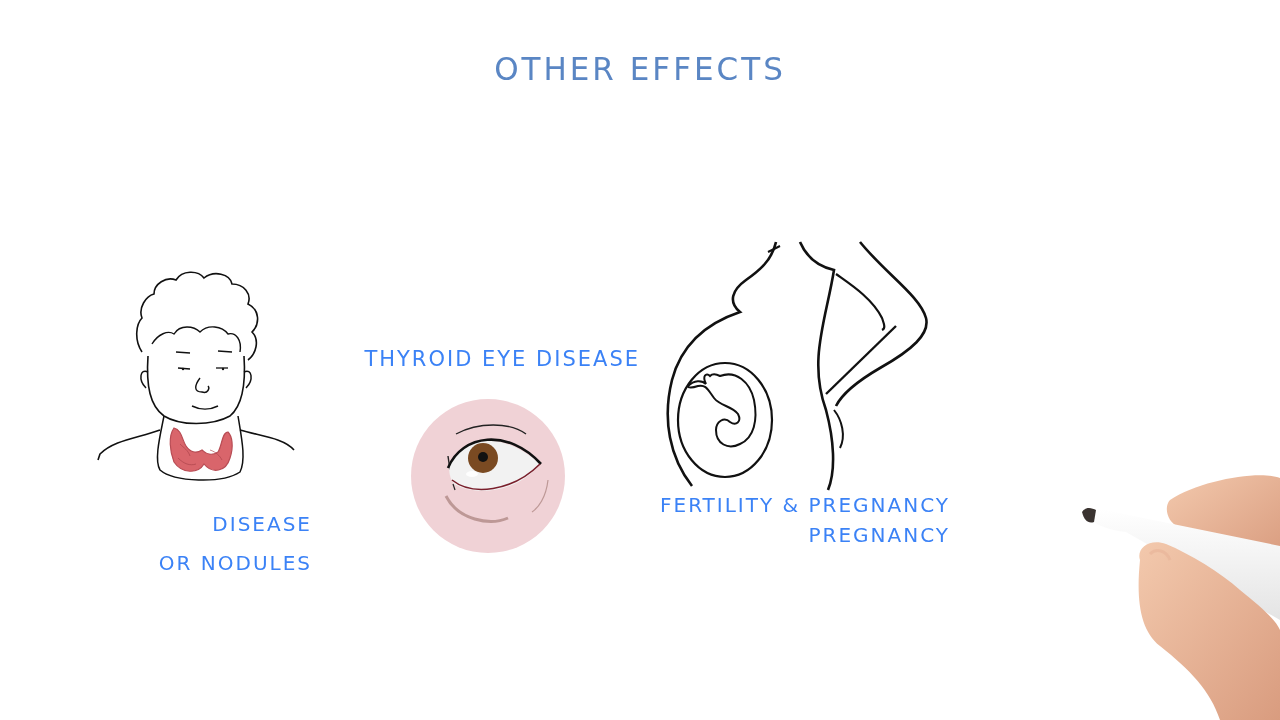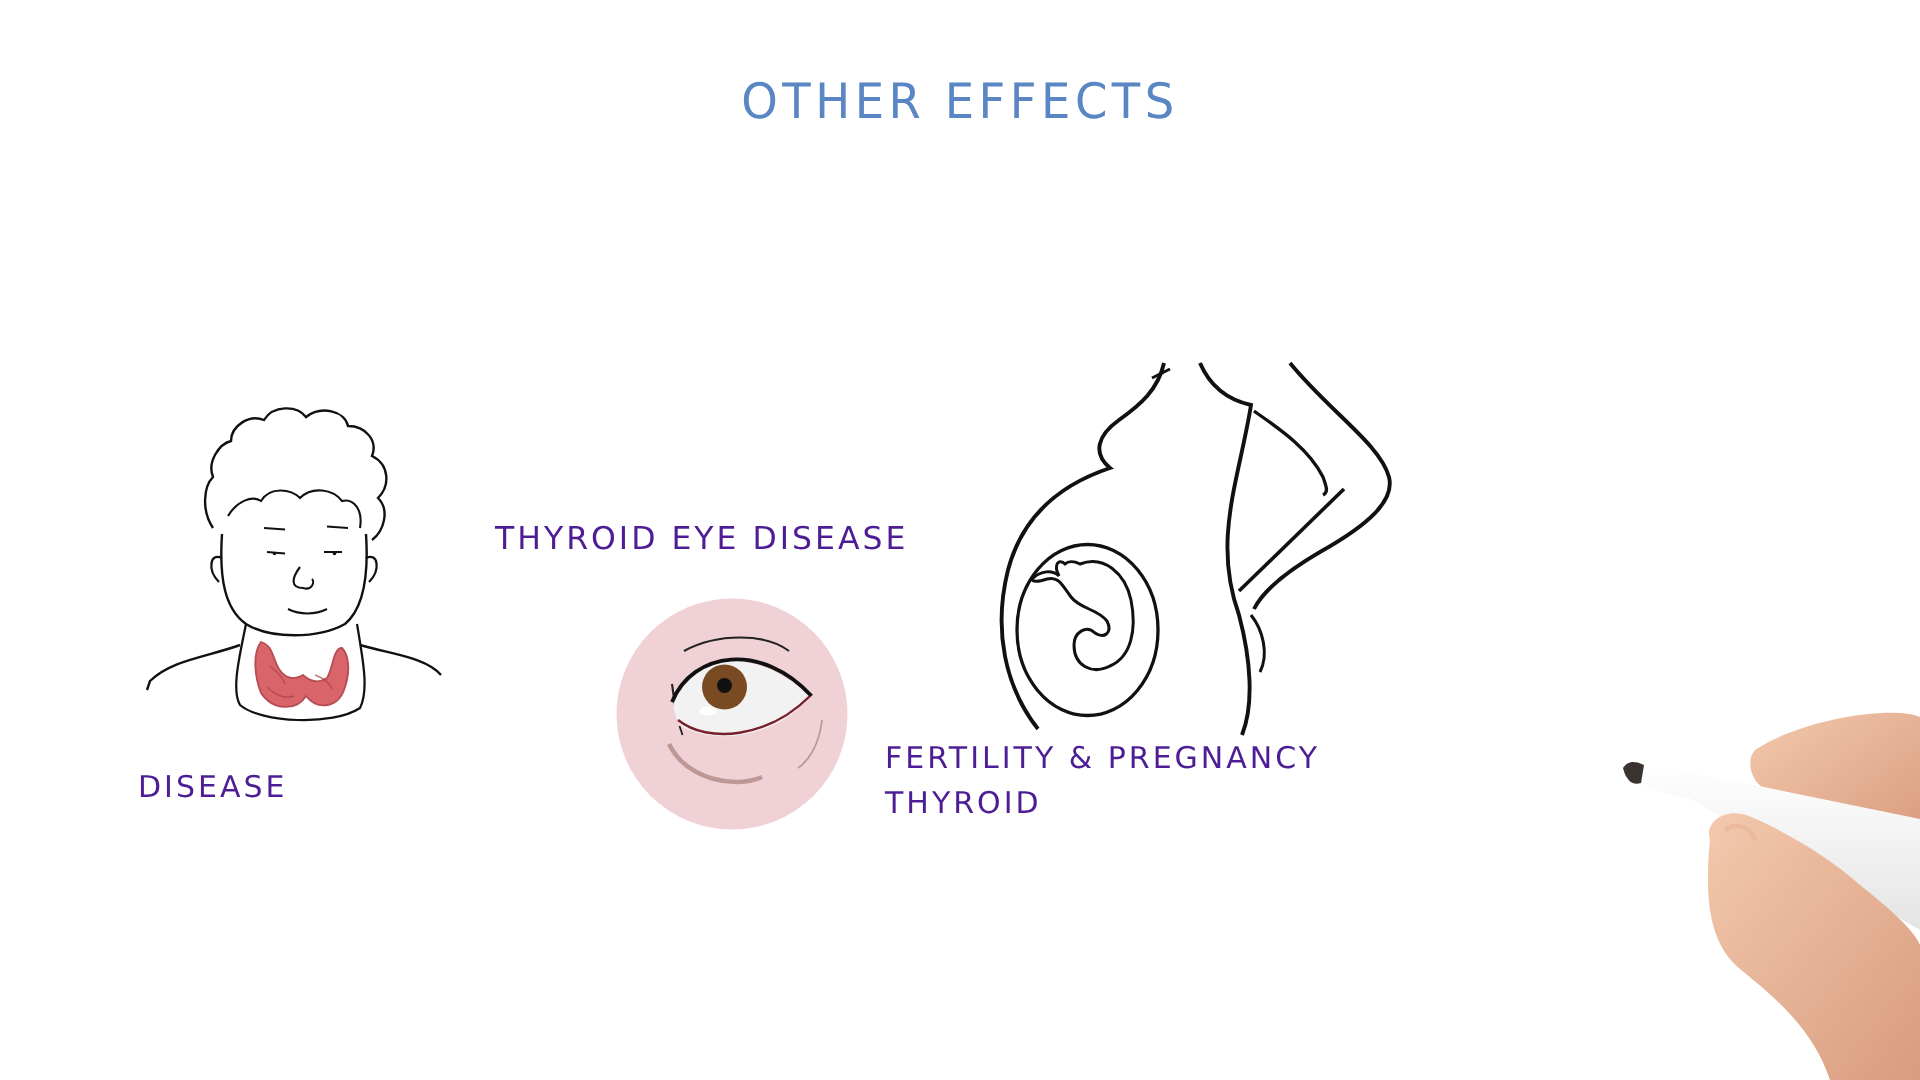--- a/index.html
+++ b/index.html
@@ -25,24 +25,24 @@
       font-family: "DejaVu Sans", sans-serif;
       font-size: 31px;
       letter-spacing: 3px;
       color: #5a86c4;
       font-weight: normal;
       transform: scaleY(1.05);
     }
     .label {
       position: absolute;
       font-family: "DejaVu Sans", sans-serif;
-      color: #4c1d95;
+      color: #3b82f6;
       font-size: 20px;
       letter-spacing: 2px;
-      text-align: left;
+      text-align: right;
       line-height: 38px;
       white-space: nowrap;
     }
     .label div { display: block; }
     #goitre-label { left: 92px; top: 505px; width: 220px; line-height: 39px; }
     #eye-label { left: 330px; top: 340px; width: 310px; font-size: 21px; }
     #preg-label { left: 590px; top: 490px; width: 360px; line-height: 30px; }
     svg { position: absolute; overflow: visible; }
   </style>
 </head>
@@ -77,20 +77,21 @@
 
     <path d="M70 170 C48 178 24 180 10 194 L8 200" fill="none" stroke="#111" stroke-width="1.6"></path>
     <path d="M150 170 C170 176 194 178 204 190" fill="none" stroke="#111" stroke-width="1.6"></path>
 
     <path d="M84 168 C78 176 80 192 84 202 C92 214 108 214 114 204 C122 214 136 212 140 198 C144 186 142 176 138 172 C132 172 132 186 128 192 C122 196 116 194 112 190 C106 194 100 192 96 186 C92 180 92 170 84 168 Z" fill="#d9656b" stroke="#b84c54" stroke-width="1.2"></path>
     <path d="M90 184 C94 188 98 190 100 196 M120 190 C126 192 130 196 132 200 M88 198 C94 204 100 206 106 204" fill="none" stroke="#a83f47" stroke-width="0.9" opacity="0.7"></path>
   </svg>
 
   <div class="label" id="goitre-label">
     <div>DISEASE</div>
+    <div>OR NODULES</div>
   </div>
 
   <div class="label" id="eye-label">
     <div>THYROID EYE DISEASE</div>
   </div>
 
   <svg width="160" height="160" style="left:408px;top:398px" viewBox="0 0 160 160">
     <circle cx="80" cy="78" r="77" fill="#f0d2d6"></circle>
 
     <path d="M48 36 C70 24 102 24 118 36" fill="none" stroke="#222" stroke-width="1.4"></path>
@@ -123,21 +124,21 @@
     <path d="M246 96 L176 164" stroke="#111" stroke-width="2.4"></path>
     <path d="M184 180 C192 190 196 206 190 218" fill="none" stroke="#111" stroke-width="2"></path>
 
     <ellipse cx="75" cy="190" rx="47" ry="57" fill="none" stroke="#111" stroke-width="2.2"></ellipse>
 
     <path d="M70 146 C86 140 100 152 104 170 C108 190 104 208 90 214 C78 220 66 214 66 200 C66 192 74 186 80 192 C86 196 92 192 88 184 C82 176 70 176 64 168 C58 160 56 154 48 156 C42 158 38 158 38 156 C44 150 52 150 56 154 C52 146 56 142 60 146 C62 144 66 144 70 146 Z" fill="none" stroke="#111" stroke-width="2"></path>
   </svg>
 
   <div class="label" id="preg-label">
     <div>FERTILITY &amp; PREGNANCY</div>
-    <div>THYROID</div>
+    <div>PREGNANCY</div>
   </div>
 
   <svg width="210" height="270" style="left:1070px;top:450px" viewBox="0 0 210 270">
     <defs>
       <linearGradient id="skin" x1="0" y1="0" x2="1" y2="1">
         <stop offset="0" stop-color="#f3c9ad"></stop>
         <stop offset="1" stop-color="#d99c7f"></stop>
       </linearGradient>
       <linearGradient id="marker" x1="0" y1="0" x2="0" y2="1">
         <stop offset="0" stop-color="#ffffff"></stop>

